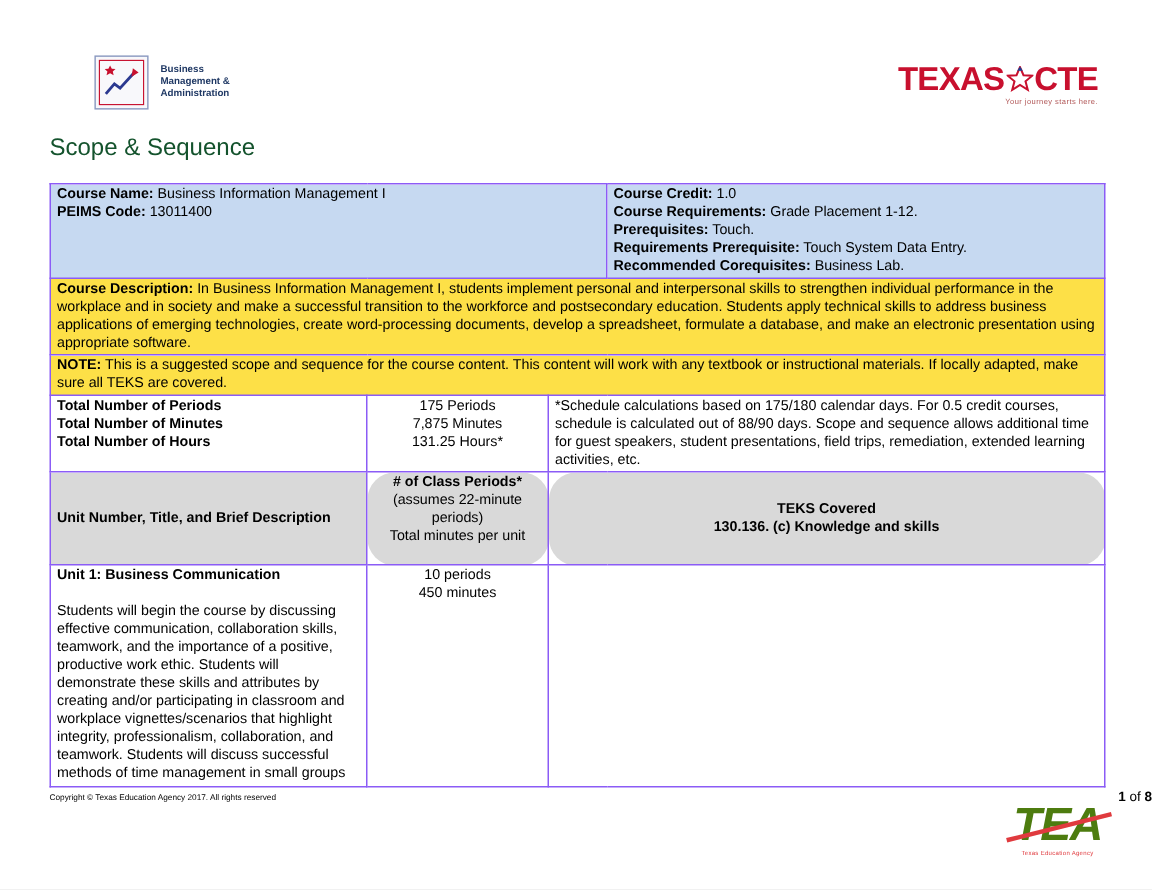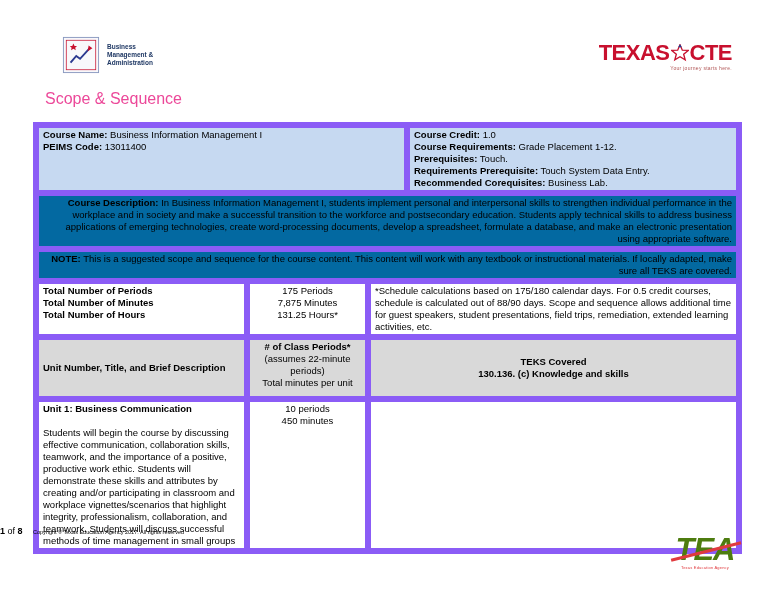--- a/index.html
+++ b/index.html
@@ -15,39 +15,39 @@
   .bma-icon svg { width:38px; height:38px; display:block; }
   .bma-text { font-size:6.5px; font-weight:bold; color:#1f3864; line-height:8px; }
 
   .cte-logo { position:absolute; top:42px; right:36px; }
   .cte-row { display:flex; align-items:center; }
   .cte-word { font-size:22px; font-weight:800; color:#c8102e; letter-spacing:-0.5px; line-height:22px; }
   .cte-star { width:18px; height:18px; margin:0 1px; display:block; }
   .cte-tagline { font-size:5px; color:#b05555; text-align:right; margin-top:1px; letter-spacing:0.3px; }
 
   
-  .page-title { position:absolute; left:45px; top:90px; font-size:16px; font-weight:400; color:#ec4899; }
+  .page-title { position:absolute; left:33px; top:90px; font-size:16px; font-weight:400; color:#14532d; }
 
   
   .doc-table { position:absolute; left:33px; top:122px; width:703px; border-collapse:collapse; table-layout:fixed; }
   .doc-table td {
-    border:6px solid #8b5cf6; padding:1px 4px; font-size:9.5px; line-height:12px;
+    border:1px solid #8b5cf6; padding:1px 4px; font-size:9.5px; line-height:12px;
     vertical-align:top; color:#000; overflow:hidden;
   }
   .bg-blue { background:#c6d9f1; }
-  .bg-pink { background:#0369a1;text-align:right; }
+  .bg-pink { background:#fde047; }
   .bg-gray { background:#d9d9d9; }
-  .center { text-align:center; }
+  .center { text-align:center;border-radius:18px; }
   .vmid { vertical-align:middle !important; }
   .b { font-weight:bold; }
   .unit-desc { margin-top:12px; }
 
   
   .footer-copy { position:absolute; left:33px; top:529px; font-size:5.5px; color:#000; }
-  .footer-page { position:absolute; left:0; top:526px; width:100%; text-align:left; font-size:9px; color:#000; }
+  .footer-page { position:absolute; left:0; top:526px; width:100%; text-align:right; font-size:9px; color:#000; }
   .tea-logo { position:absolute; right:28px; top:537px; width:70px; text-align:center; }
   .tea-word { position:relative; display:inline-block; font-size:31px; font-weight:bold; font-style:italic;
               color:#4d7c0f; letter-spacing:-1px; line-height:26px; }
   .tea-swoosh { position:absolute; left:-6px; top:13px; width:72px; height:2.5px; background:#e03a3e;
                 transform:rotate(-14deg); }
   .tea-tagline { font-size:4px; color:#e03a3e; letter-spacing:0.2px; margin-top:1px; }
 </style>
 </head>
 <body>
 

